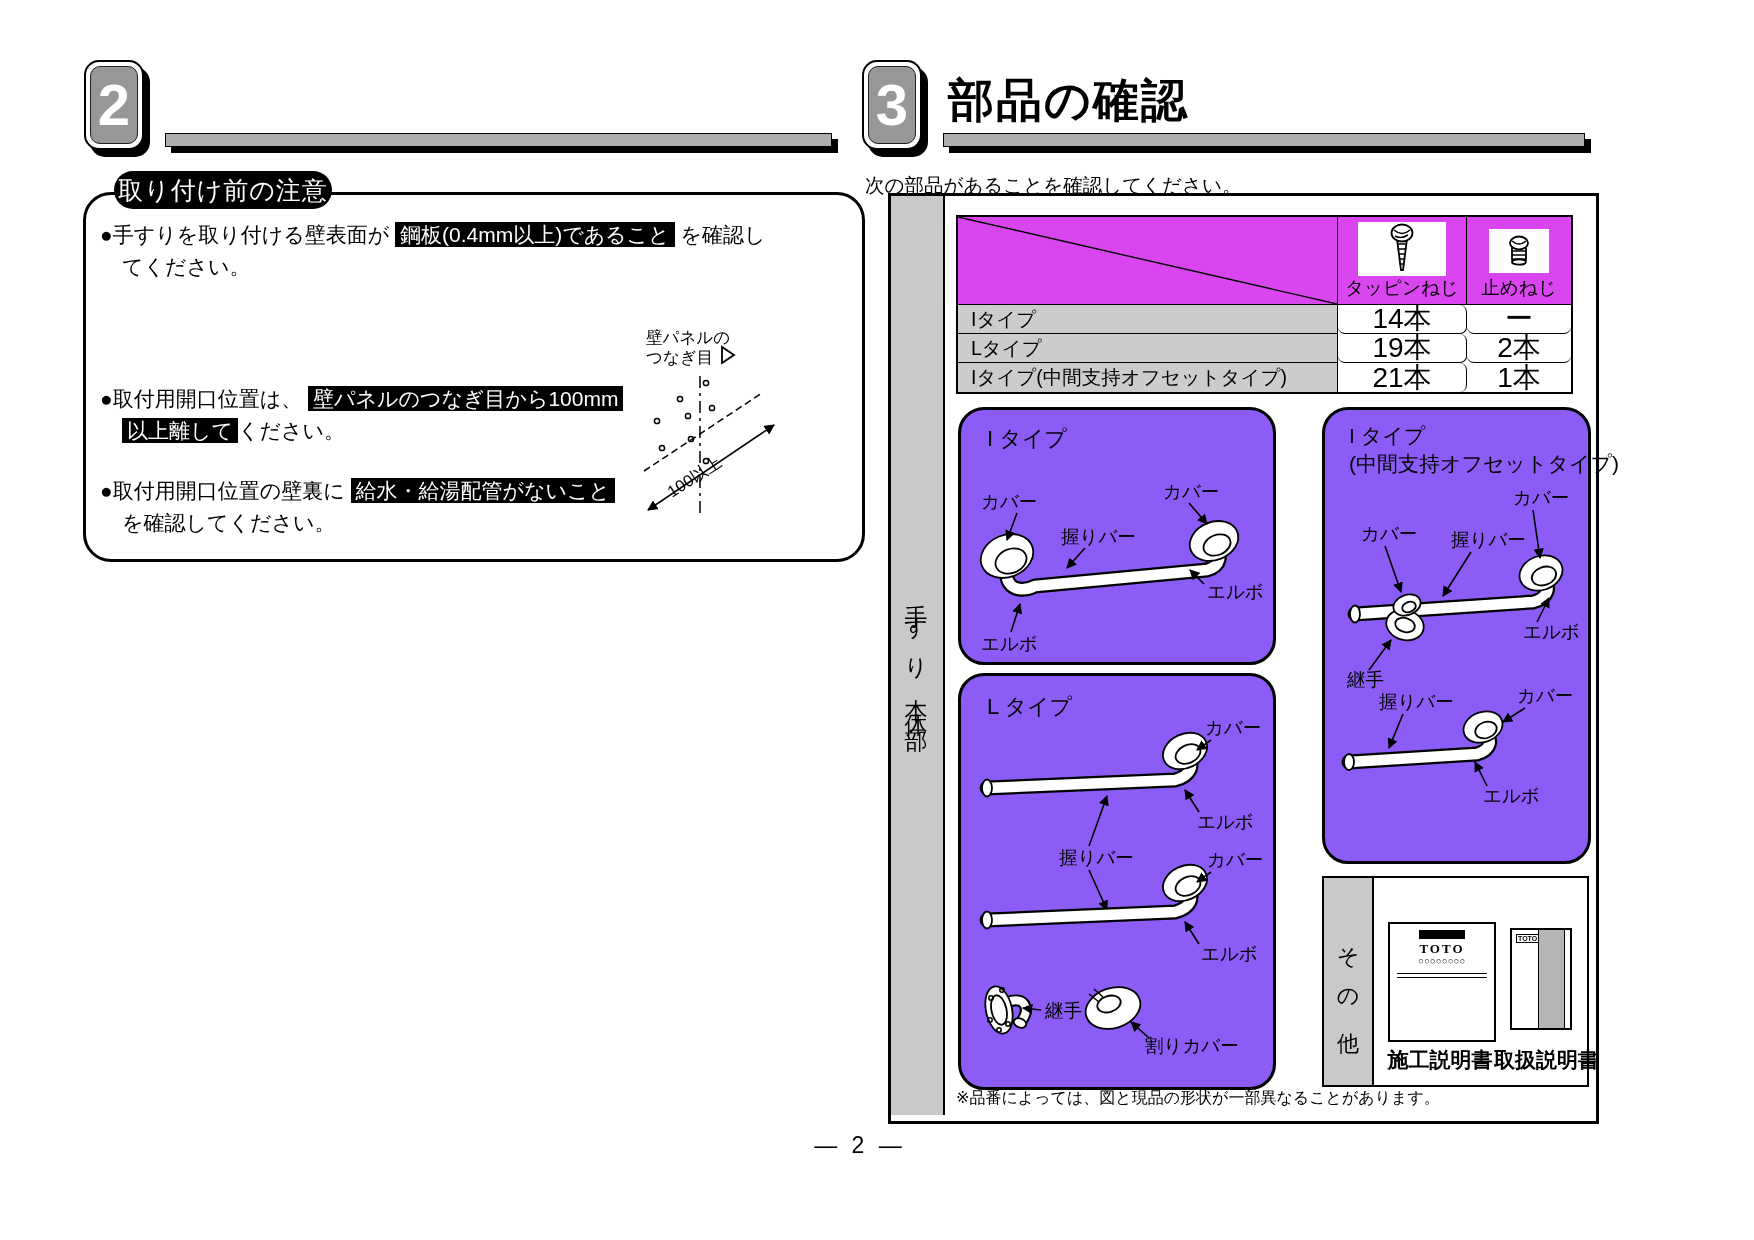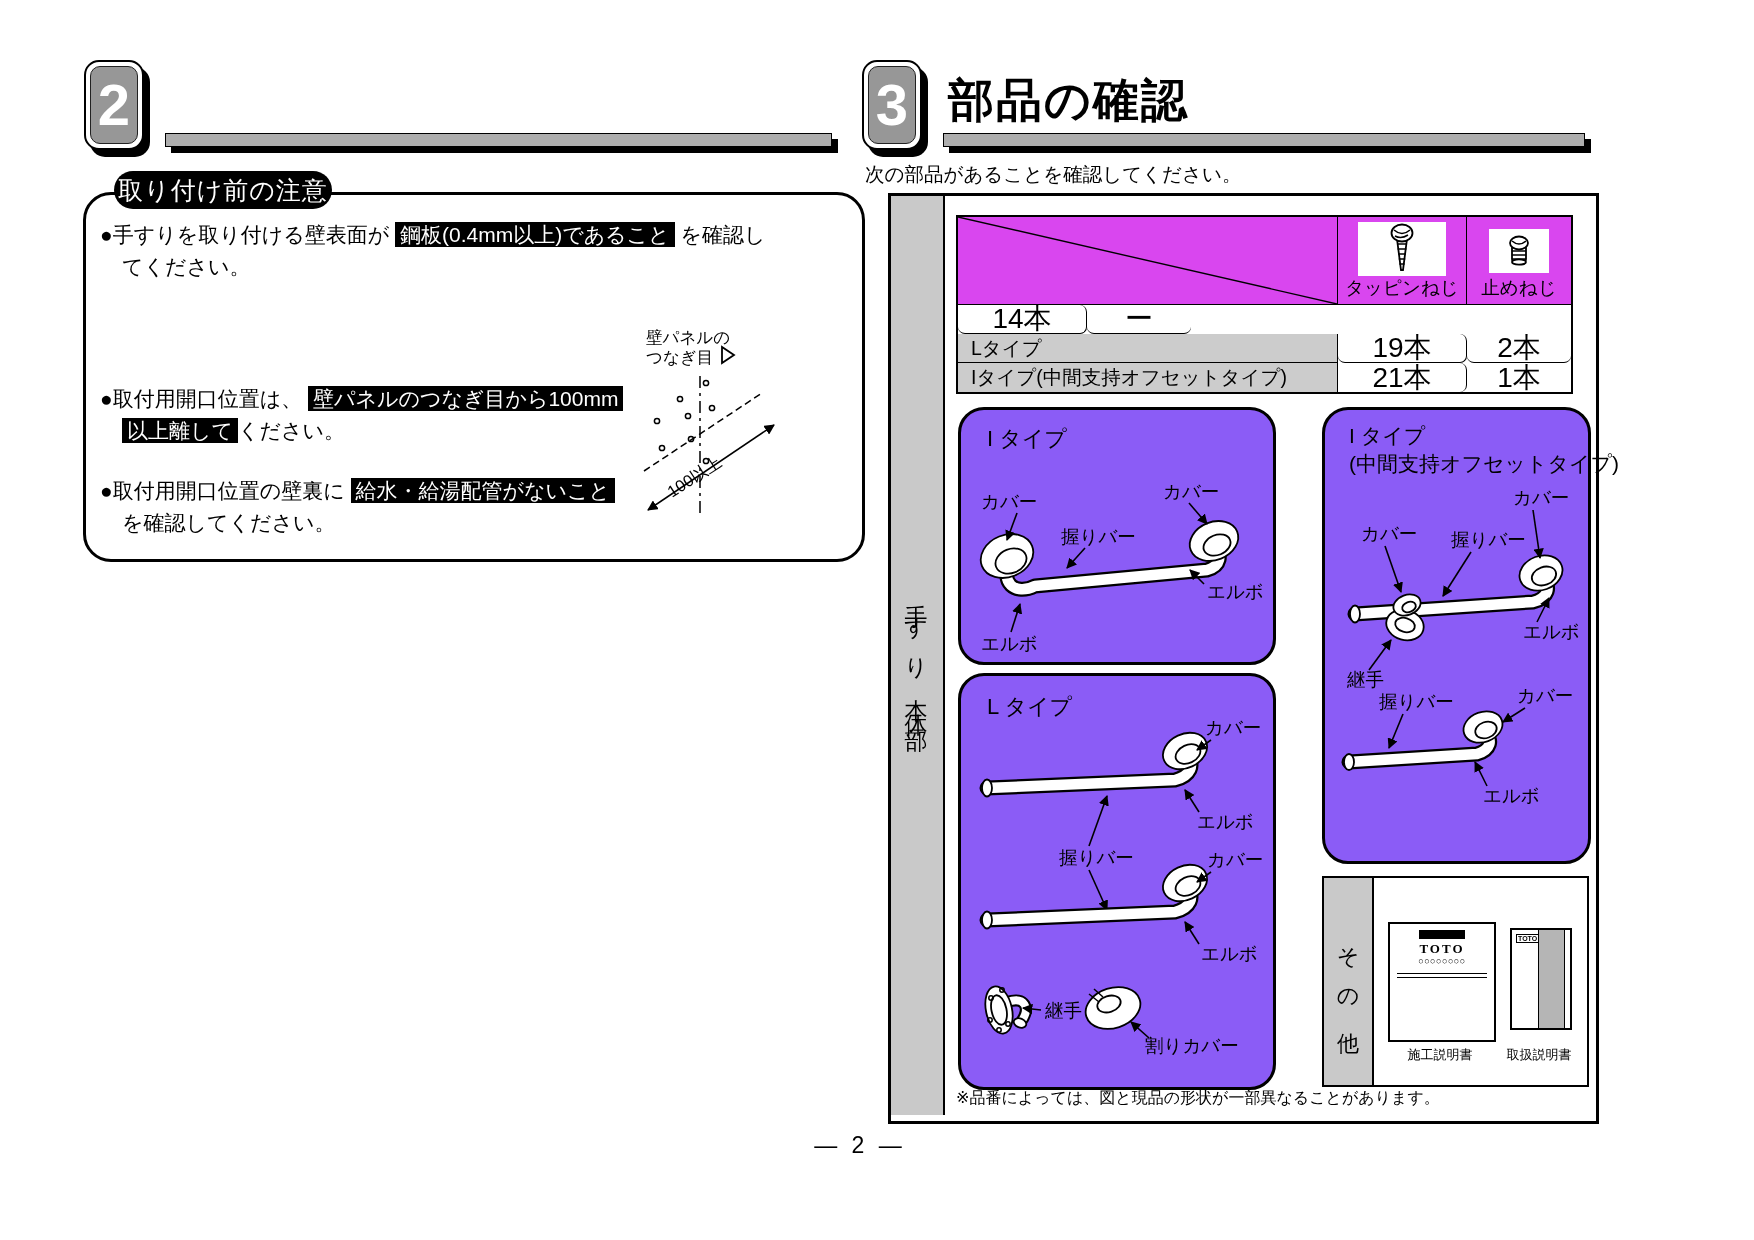--- a/index.html
+++ b/index.html
@@ -28,21 +28,21 @@
   .pill {
     position:absolute; background:#000; color:#fff; border-radius:20px;
     font-size:25px; font-weight:normal; display:flex; align-items:center; justify-content:center;
     letter-spacing:1px; white-space:nowrap;
   }
   .bullet { position:absolute; font-size:21px; line-height:32px; white-space:nowrap; }
   .bullet .l2 { padding-left:22px; }
   .hl { background:#000; color:#fff; padding:1px 5px; }
 
   
-  .lead { position:absolute; font-size:19.5px; white-space:nowrap; }
+  .lead { position:absolute; font-size:19.5px; white-space:nowrap;margin-top:11px; }
   .outerbox { position:absolute; border:3px solid #000; background:#fff; }
   .vstrip { position:absolute; background:#c9c9c9; border-right:2px solid #000;
             display:flex; align-items:center; justify-content:center; }
   .vtext { writing-mode:vertical-rl; text-orientation:upright; letter-spacing:0.62em; font-size:23px; }
 
   
   .ptable { position:absolute; border:2px solid #000; }
   .tr { display:flex; }
   .tc { border-right:1.5px solid #000; border-bottom:1.5px solid #000; box-sizing:border-box; position:relative; }
   .tc:last-child { border-right:none; }
@@ -72,21 +72,21 @@
 
   
   .doc1 { position:absolute; border:2px solid #000; background:#fff; text-align:center; }
   .doc1-band { margin:6px auto 2px; width:46px; height:9px; background:#000; }
   .doc1-toto { font-family:"Liberation Serif","DejaVu Serif",serif; font-weight:bold; font-size:13px; letter-spacing:2px; }
   .doc1-circ { font-size:9px; letter-spacing:0.5px; line-height:9px; }
   .doc1-rule { width:86%; margin:7px auto 0; border-top:1.5px solid #000; }
   .doc2 { position:absolute; border:2px solid #000; background:#fff; }
   .doc2-stripe { position:absolute; top:0; bottom:0; right:5px; width:25px; background:#b5b5b5; border-left:1.5px solid #000; border-right:1px solid #000; }
   .doc2-toto { position:absolute; top:4px; left:4px; font-size:7px; font-weight:bold; border:1px solid #000; padding:0 1px; }
-  .doclabel { position:absolute; font-size:13px; text-align:center; white-space:nowrap; }
+  .doclabel { position:absolute; font-size:21px; text-align:center; white-space:nowrap;font-weight:bold; }
 
   .note { position:absolute; font-size:16px; white-space:nowrap; }
   .pagenum { position:absolute; font-size:23px; text-align:center; letter-spacing:4px; }
 </style>
 </head>
 <body>
 
 <svg width="0" height="0" style="position:absolute" aria-hidden="true">
   <defs>
     <marker id="ah" viewBox="0 0 10 10" refX="9" refY="5" markerWidth="6.5" markerHeight="6.5" orient="auto-start-reverse">
@@ -186,20 +186,21 @@
             <line class="ln" x1="10" y1="24" x2="24" y2="24"></line>
             <ellipse class="wh" cx="17" cy="27" rx="7" ry="2.6"></ellipse>
             <ellipse class="wh" cx="17" cy="8" rx="9" ry="6.5"></ellipse>
             <path class="ln" d="M10,6 Q17,12 24,6"></path>
           </svg>
         </div>
         <div class="hdlabel">止めねじ</div>
       </div>
     </div>
     <div class="tr">
+      <div class="tc c1 rowh rowlabel">Iタイプ</div>
       <div class="tc c2 rowh val">14本</div>
       <div class="tc c3 rowh val">ー</div>
     </div>
     <div class="tr">
       <div class="tc c1 rowh rowlabel">Lタイプ</div>
       <div class="tc c2 rowh val">19本</div>
       <div class="tc c3 rowh val">2本</div>
     </div>
     <div class="tr">
       <div class="tc c1 rowh rowlabel">Iタイプ(中間支持オフセットタイプ)</div>

